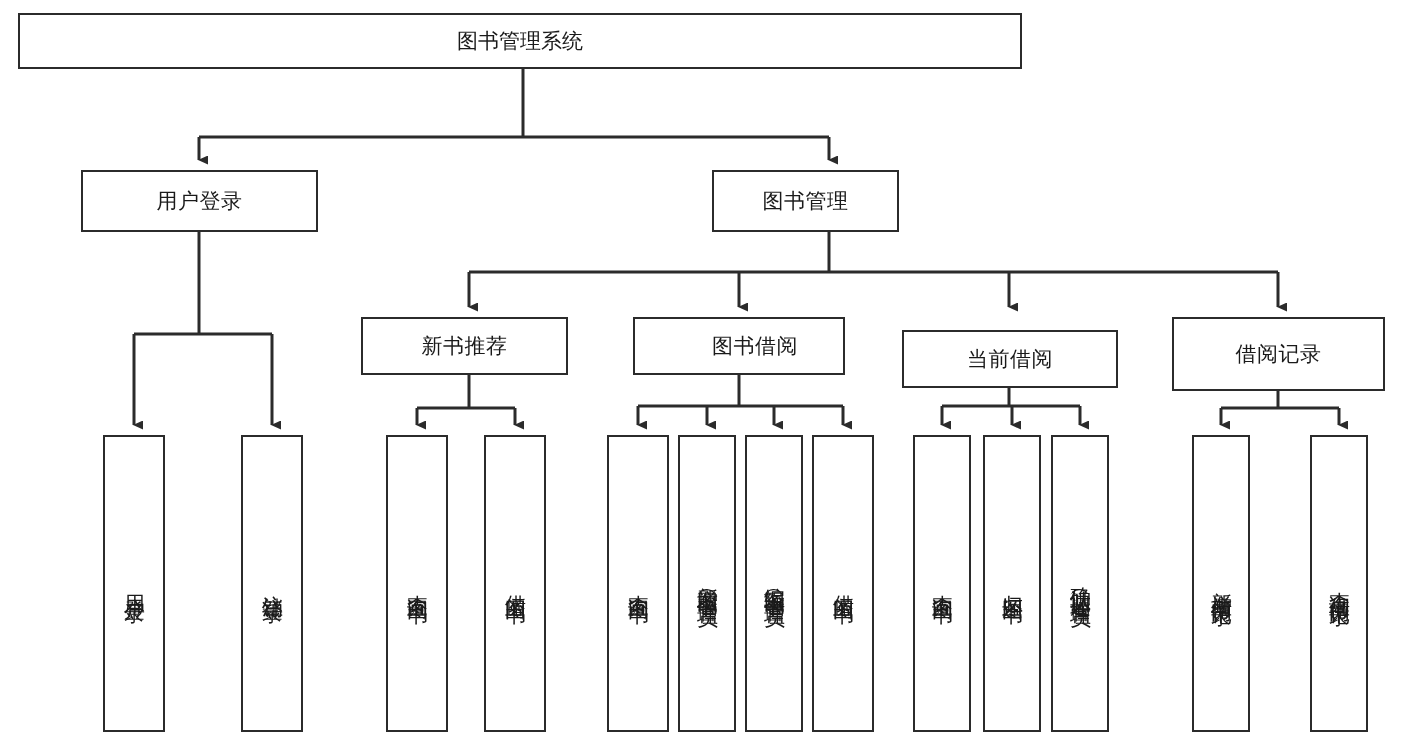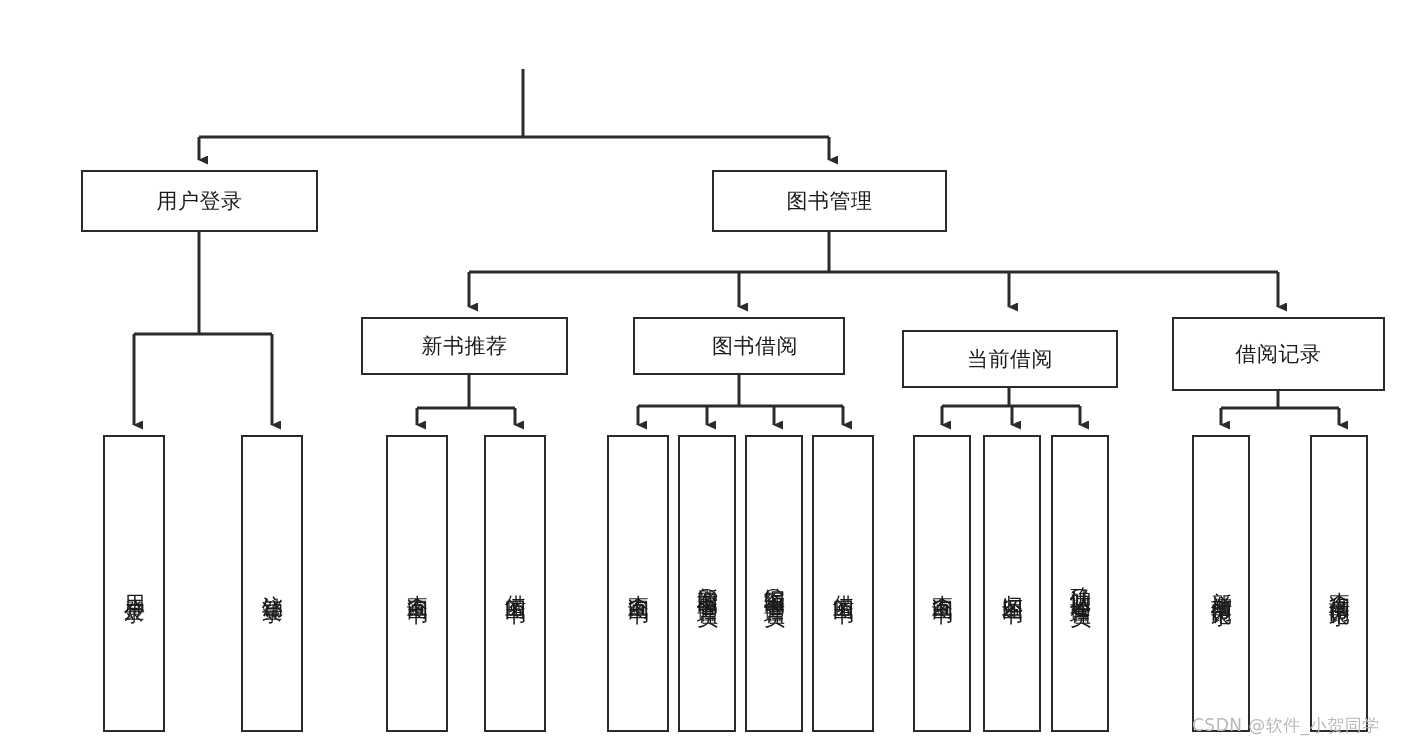--- a/index.html
+++ b/index.html
@@ -112,25 +112,28 @@
       <path d="M1012,406 L1012,425" marker-end="url(#arrowhead)"></path>
       <path d="M1080,406 L1080,425" marker-end="url(#arrowhead)"></path>
 
       <path d="M1278,375 L1278,408"></path>
       <path d="M1221,408 L1339,408"></path>
       <path d="M1221,408 L1221,425" marker-end="url(#arrowhead)"></path>
       <path d="M1339,408 L1339,425" marker-end="url(#arrowhead)"></path>
     </g>
   </svg>
 
+  <div class="node node-root" style="left:18px; top:13px; width:1004px; height:56px;">
+    <span>图书管理系统</span>
+  </div>
 
   <div class="node node-h" style="left:81px; top:170px; width:237px; height:62px;">
     <span>用户登录</span>
   </div>
-  <div class="node node-h" style="left:712px; top:170px; width:235px; height:62px;">
+  <div class="node node-h" style="left:712px; top:170px; width:187px; height:62px;">
     <span>图书管理</span>
   </div>
 
   <div class="node node-h" style="left:361px; top:317px; width:207px; height:58px;">
     <span>新书推荐</span>
   </div>
   <div class="node node-h" style="left:633px; top:317px; width:212px; height:58px;padding-left:32px;">
     <span>图书借阅</span>
   </div>
   <div class="node node-h" style="left:902px; top:317px; width:216px; height:58px;margin-top:13px;">
@@ -173,15 +176,14 @@
   <div class="node node-v" style="left:1051px; top:435px; width:58px; height:297px;">
     <span class="vtext">确认归还（管理员）</span>
   </div>
   <div class="node node-v" style="left:1192px; top:435px; width:58px; height:297px;">
     <span class="vtext">新增借阅记录</span>
   </div>
   <div class="node node-v" style="left:1310px; top:435px; width:58px; height:297px;">
     <span class="vtext">查询借阅记录</span>
   </div>
 
-  <div class="watermark" style="left:1192px; top:714px;">CSDN @软件_小贺同学</div>
 
 </div>
 
 </body></html>

